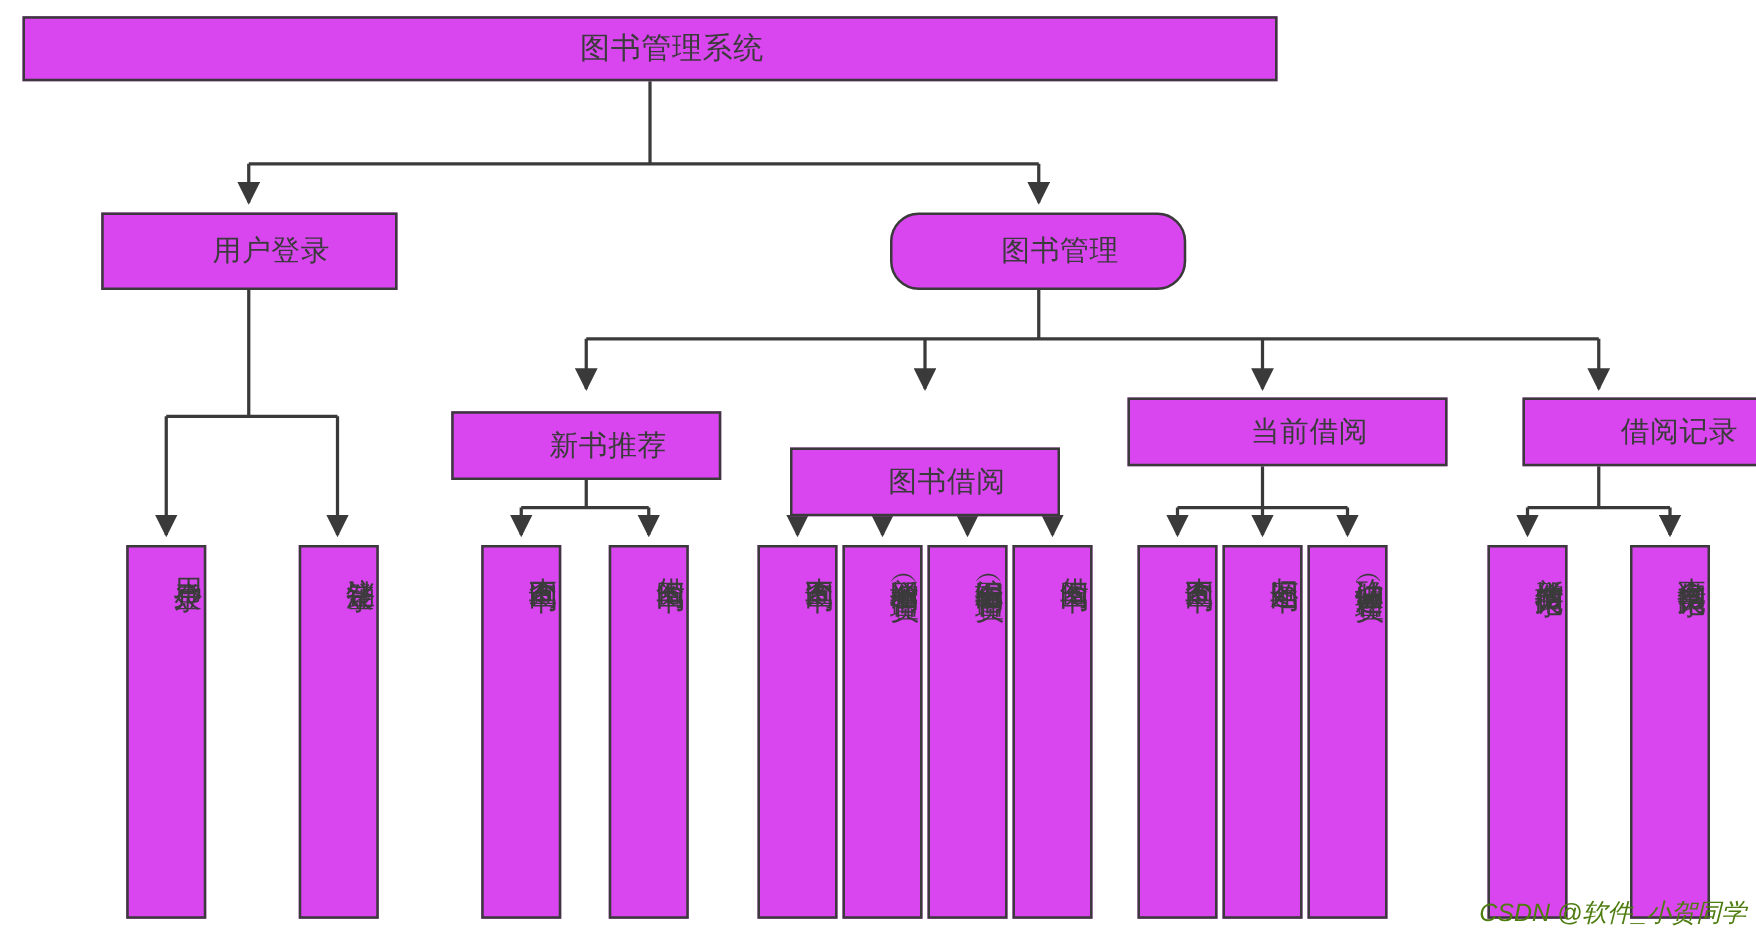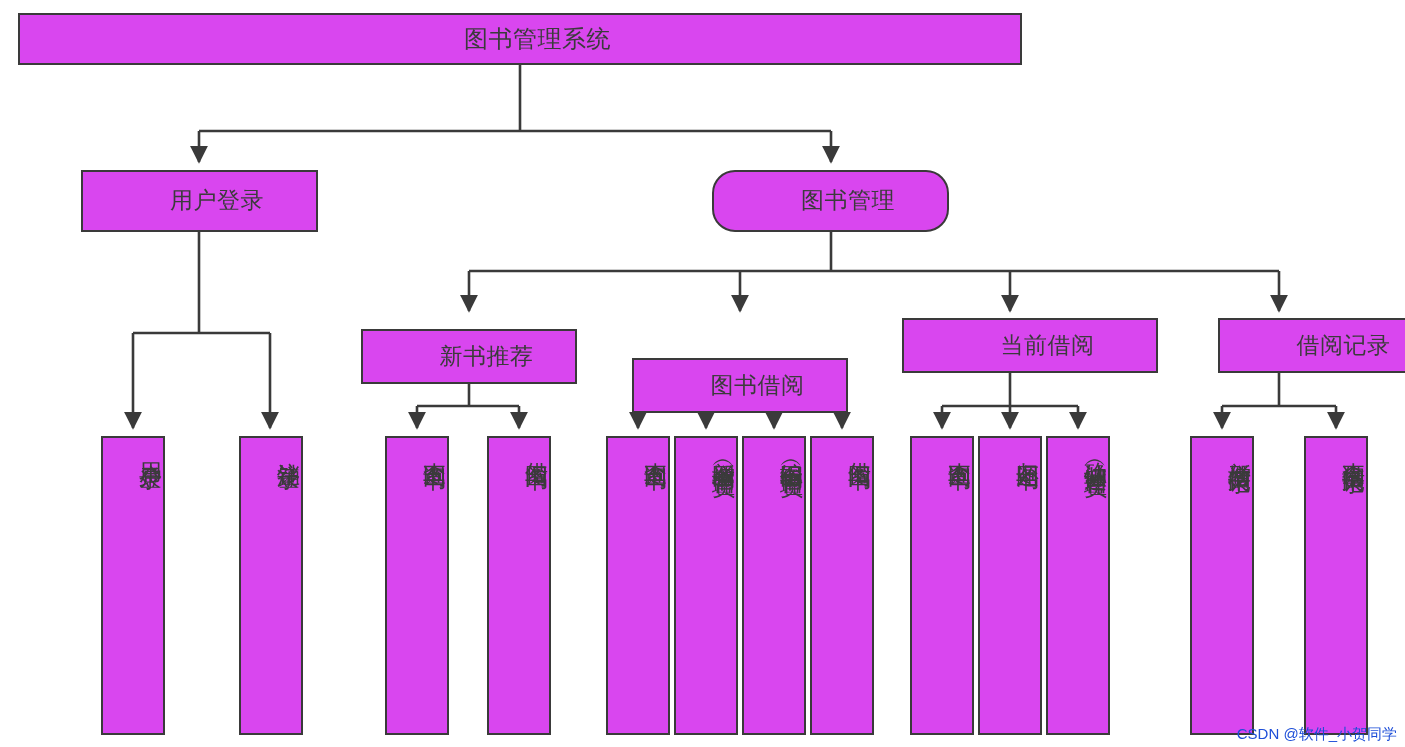--- a/index.html
+++ b/index.html
@@ -63,24 +63,25 @@
     text-orientation: upright;
     font-size: 23px;
     line-height: 1;
     letter-spacing: 2px;
     white-space: nowrap;
   }
   .watermark {
     position: absolute;
     right: 8px;
     bottom: 3px;
-    font-size: 15px;
-    color: #1d4ed8;
+    font-size: 20px;
+    color: #4d7c0f;
     white-space: nowrap;
     user-select: none;
+    font-style: italic;
   }
 </style>
 </head>
 <body>
 
 <div id="diagram-root">
 
   <svg id="edge-layer" viewBox="0 0 1405 747" xmlns="http://www.w3.org/2000/svg">
     <defs>
       <marker id="arrow" viewBox="0 0 10 10" refX="9" refY="5" markerWidth="7" markerHeight="7" orient="auto-start-reverse">

